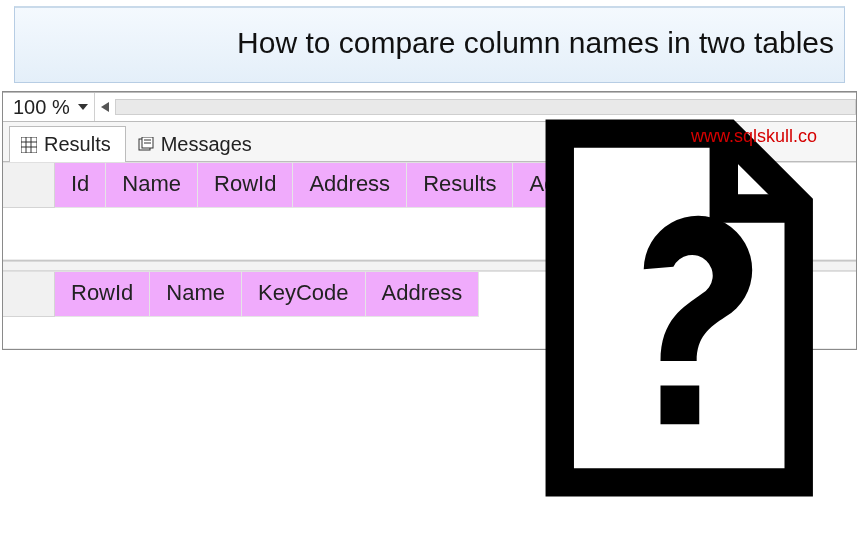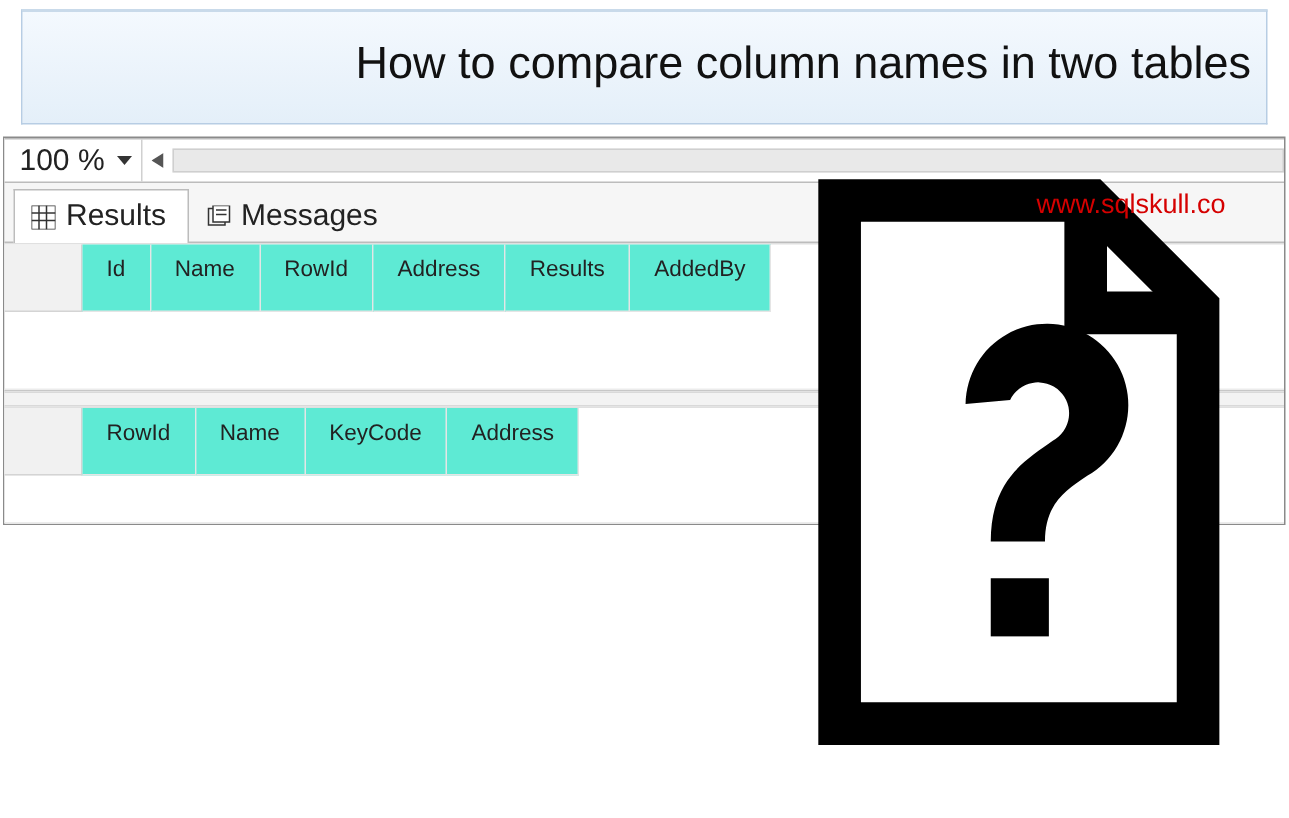--- a/index.html
+++ b/index.html
@@ -150,23 +150,23 @@
   .row-handle {
     width: 52px;
     background: #f1f1f1;
     border-right: 1px solid #d4d4d4;
     border-bottom: 1px solid #d4d4d4;
   }
   .col {
     padding: 8px 16px;
     border-right: 1px solid #e5e5e5;
     border-bottom: 1px solid #e5e5e5;
-    font-size: 15px;
-    color: #222;
-    background: #5eead4;
+    font-size: 22px;
+    color: #222;
+    background: #f0abfc;
     white-space: nowrap;
   }
   .empty-body {
     height: 52px;
     border-bottom: 1px solid #ececec;
   }
   .grid-gap {
     height: 10px;
     background: #f3f3f3;
     border-top: 1px solid #d9d9d9;

